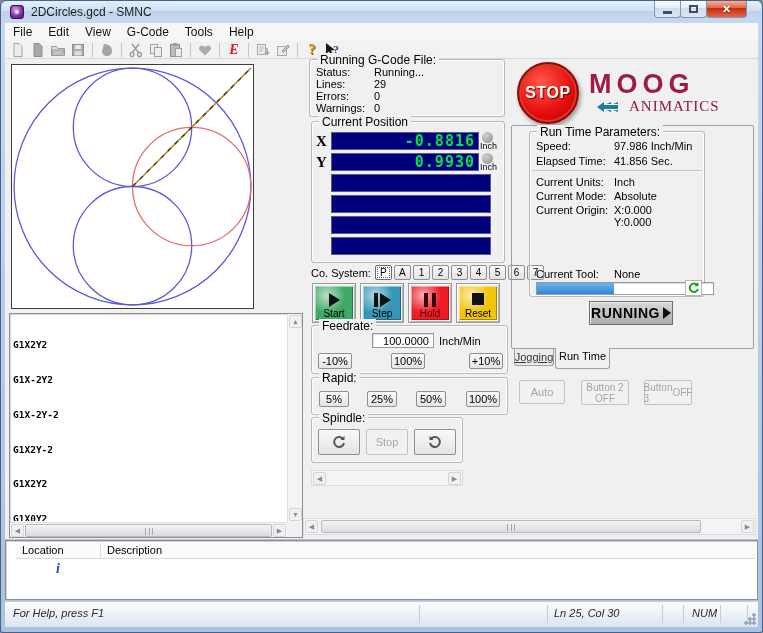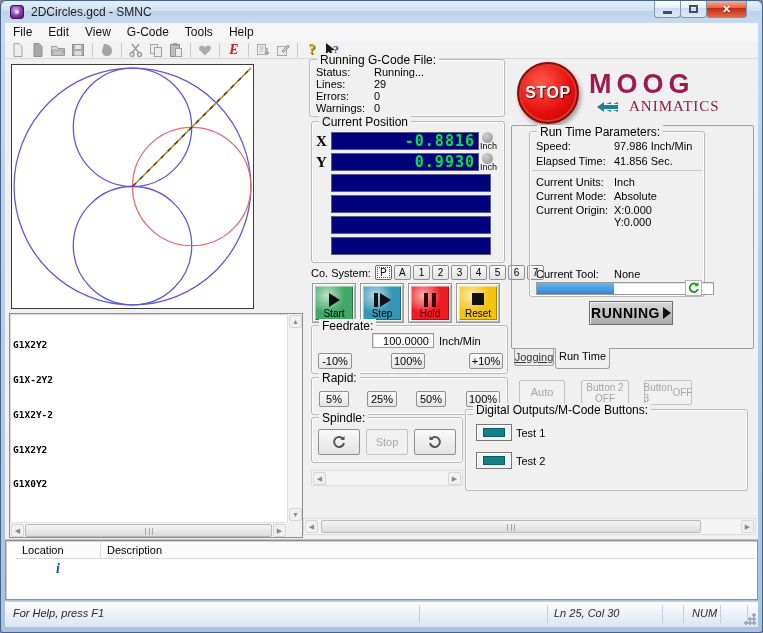--- a/index.html
+++ b/index.html
@@ -256,20 +256,21 @@
           <circle cx="181.2" cy="121.5" r="59.7" fill="none" stroke="#e86a6a" stroke-width="1.3"></circle>
           <line x1="121.5" y1="121.5" x2="240.9" y2="2.0999999999999943" stroke="#4a3a18" stroke-width="1.6" stroke-dasharray="5 5" stroke-dashoffset="0"></line>
           <line x1="121.5" y1="121.5" x2="240.9" y2="2.0999999999999943" stroke="#c8861e" stroke-width="1.6" stroke-dasharray="5 5" stroke-dashoffset="5"></line>
         </svg>
     </div>
 
     <div class="gcode">
       <div class="gcode-lines">
         <div class="gcl"><span>G1X2Y2</span></div>
         <div class="gcl"><span>G1X-2Y2</span></div>
+        <div class="gcl"><span>G1X-2Y-2</span></div>
         <div class="gcl"><span>G1X2Y-2</span></div>
         <div class="gcl"><span>G1X2Y2</span></div>
         <div class="gcl"><span>G1X0Y2</span></div>
         
         
         
         
         
         
         
@@ -478,31 +479,20 @@
     <span class="btn disabled" style="left:514px;top:321px;width:46px;height:24px">Auto</span>
     <span class="btn disabled" style="left:576px;top:321px;width:48px;height:25px;flex-direction:column;font-size:10px;line-height:11px">
       <span>Button 2</span>
         <span>OFF</span>
     </span>
     <span class="btn disabled" style="left:639px;top:321px;width:48px;height:25px;flex-direction:row;font-size:10px;line-height:11px">
       <span>Button 3</span>
         <span>OFF</span>
     </span>
 
-    <div class="gb" style="left:460px;top:350px;width:283px;height:82px">
-      <span class="gb-label">Digital Outputs/M-Code Buttons:</span>
-      <span class="led-btn" style="left:10px;top:14px">
-          <span class="led-rect"></span>
-        </span>
-      <span class="kv" style="left:50px;top:17px">Test 1</span>
-      <span class="led-btn" style="left:10px;top:42px">
-          <span class="led-rect"></span>
-        </span>
-      <span class="kv" style="left:50px;top:45px">Test 2</span>
-    </div>
 
     <div style="position:absolute;left:298px;top:459px;width:453px;height:17px;background:#f4f4f4;border:1px solid #dcdcdc">
       <span class="sb-arrow" style="left:1px;top:1px">◀</span>
       <span class="sb-arrow" style="right:1px;top:1px">▶</span>
       <span class="sb-thumb" style="left:17px;width:380px;top:1px;height:13px">
           <span class="grip3"></span>
         </span>
     </div>
   </div>
 

